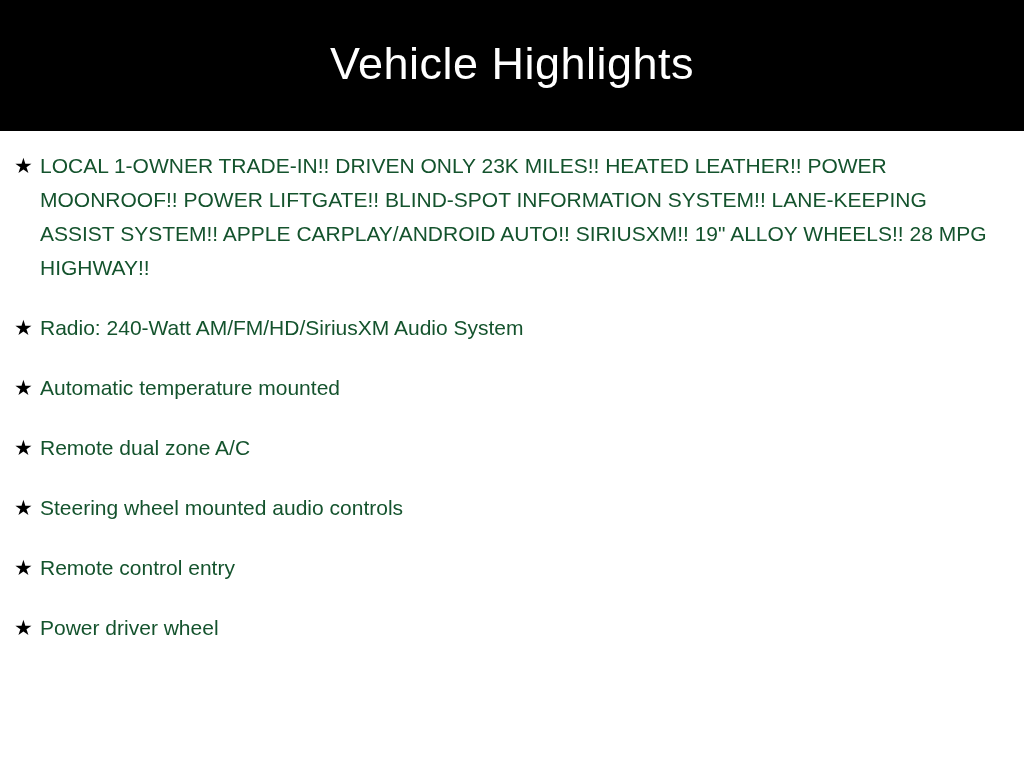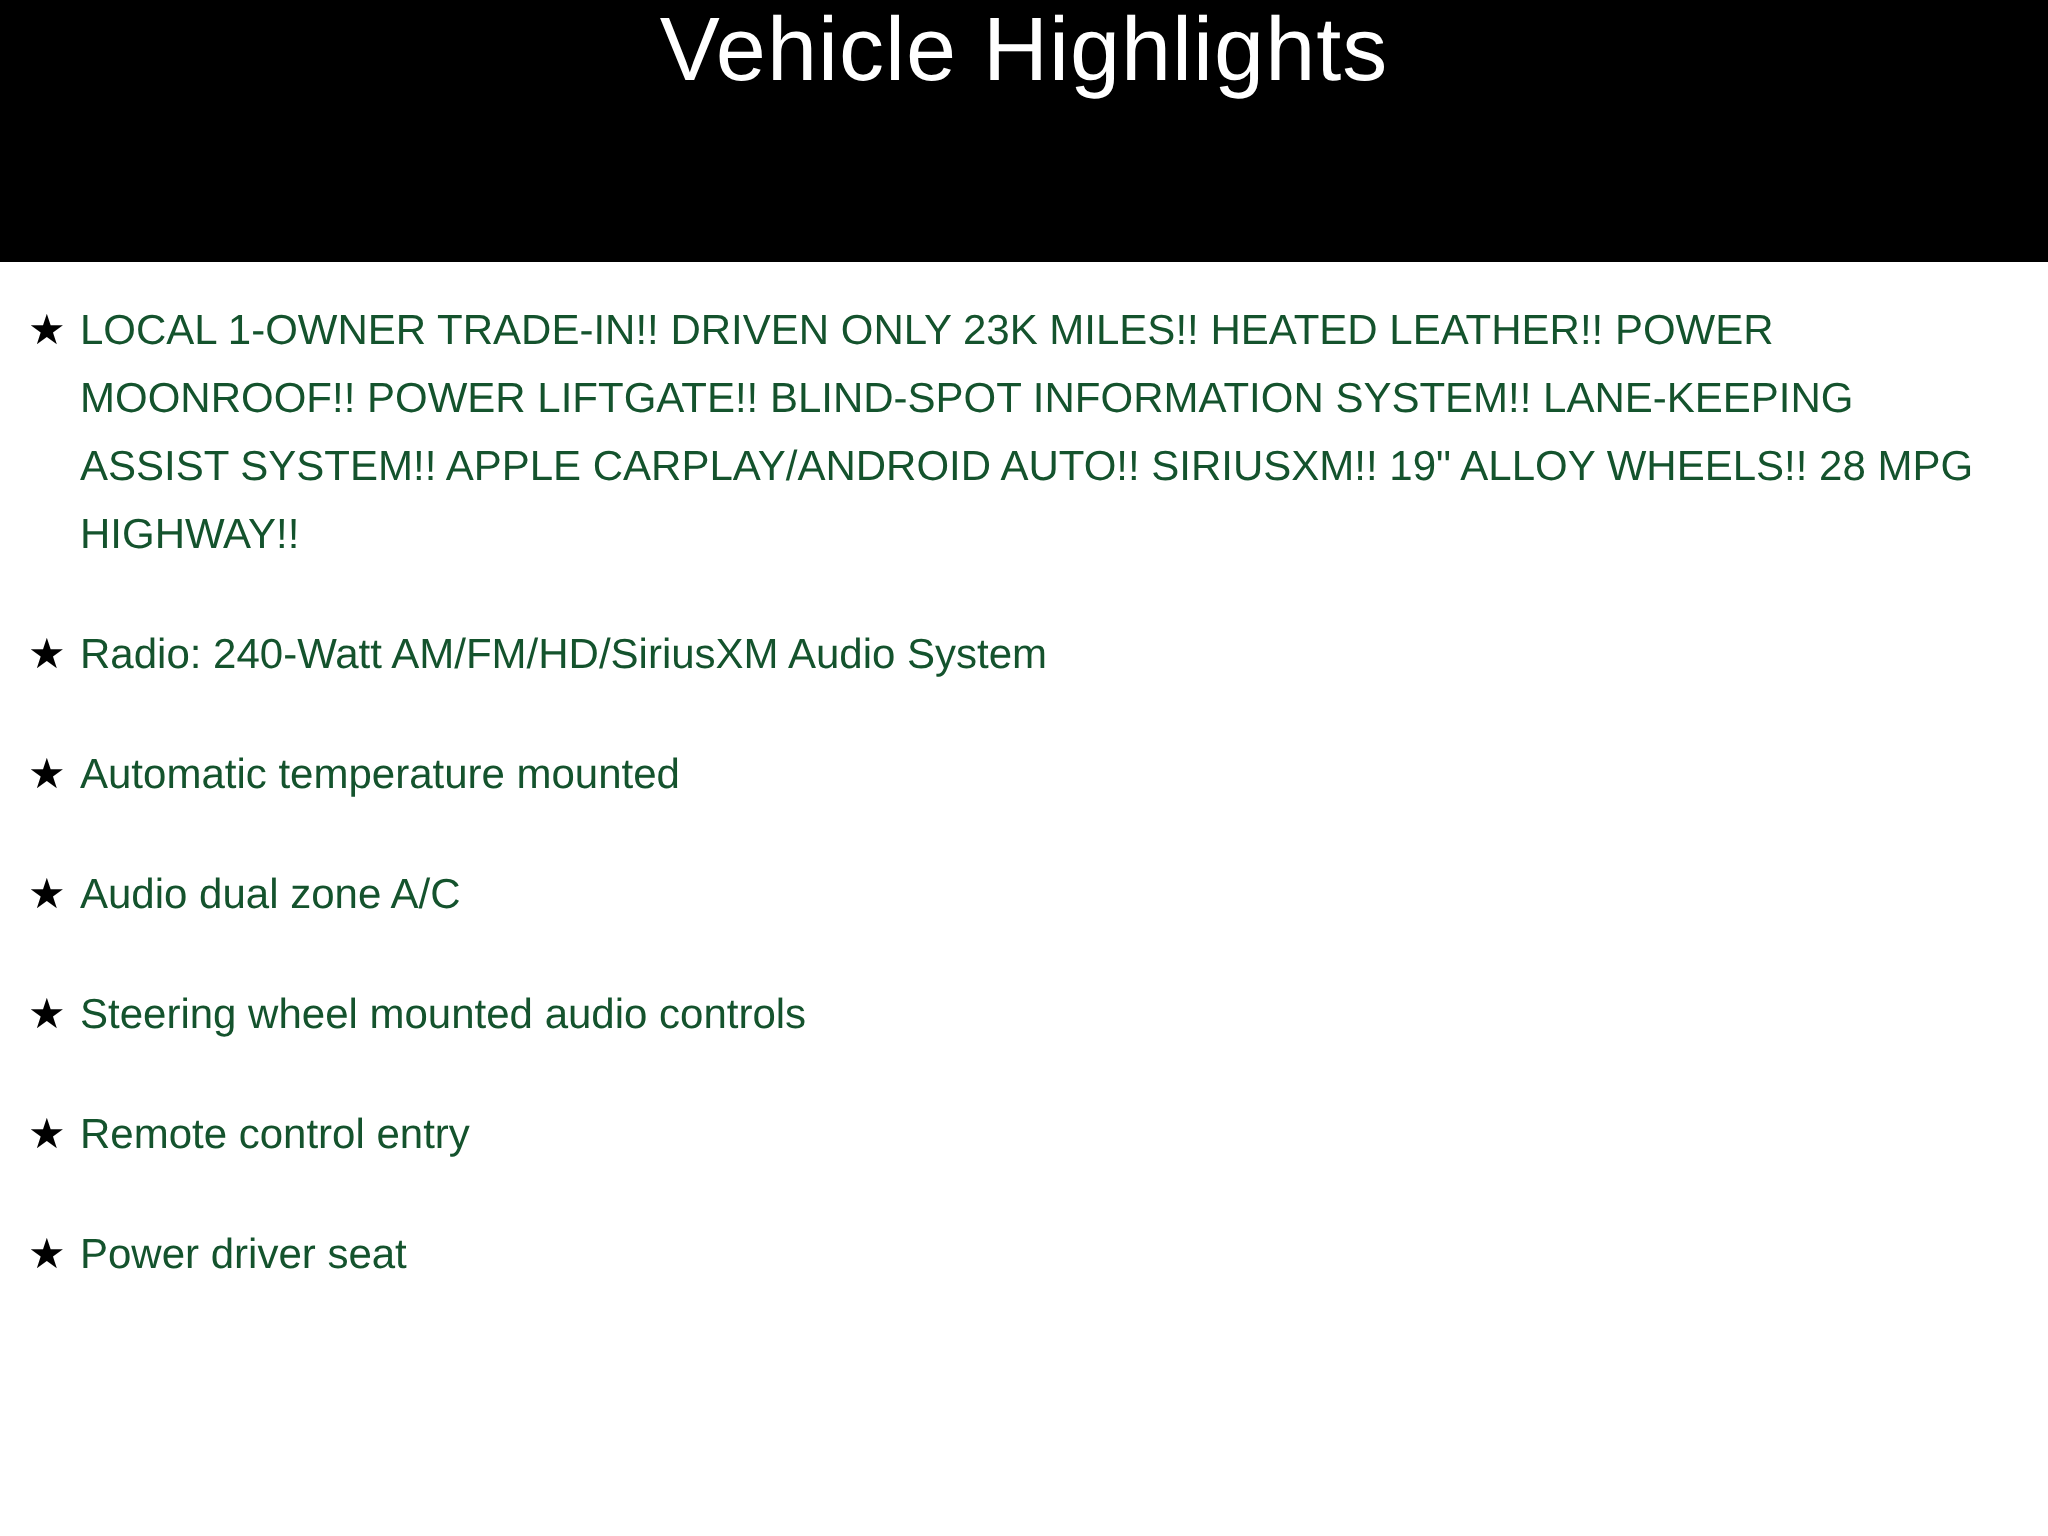--- a/index.html
+++ b/index.html
@@ -17,21 +17,21 @@
     width: 1024px;
     height: 768px;
     position: relative;
     background: #ffffff;
   }
   .header-bar {
     width: 1024px;
     height: 131px;
     background: #000000;
     display: flex;
-    align-items: flex-start;
+    align-items: center;
     justify-content: center;
     box-sizing: border-box;
   }
   .header-title {
     color: #ffffff;
     font-size: 45px;
     font-weight: normal;
     letter-spacing: 0.5px;
     line-height: 1.1;
     margin: 0;
@@ -87,33 +87,33 @@
       <span class="highlight-text">Radio: 240-Watt AM/FM/HD/SiriusXM Audio System</span>
     </li>
 
     <li class="highlight-item">
       <span class="bullet-icon">★</span>
       <span class="highlight-text">Automatic temperature mounted</span>
     </li>
 
     <li class="highlight-item">
       <span class="bullet-icon">★</span>
-      <span class="highlight-text">Audio dual zone A/C</span>
+      <span class="highlight-text">Remote dual zone A/C</span>
     </li>
 
     <li class="highlight-item">
       <span class="bullet-icon">★</span>
       <span class="highlight-text">Steering wheel mounted audio controls</span>
     </li>
 
     <li class="highlight-item">
       <span class="bullet-icon">★</span>
       <span class="highlight-text">Remote control entry</span>
     </li>
 
     <li class="highlight-item">
       <span class="bullet-icon">★</span>
-      <span class="highlight-text">Power driver seat</span>
+      <span class="highlight-text">Power driver wheel</span>
     </li>
 
   </ul>
 
 </div>
 
 </body></html>

